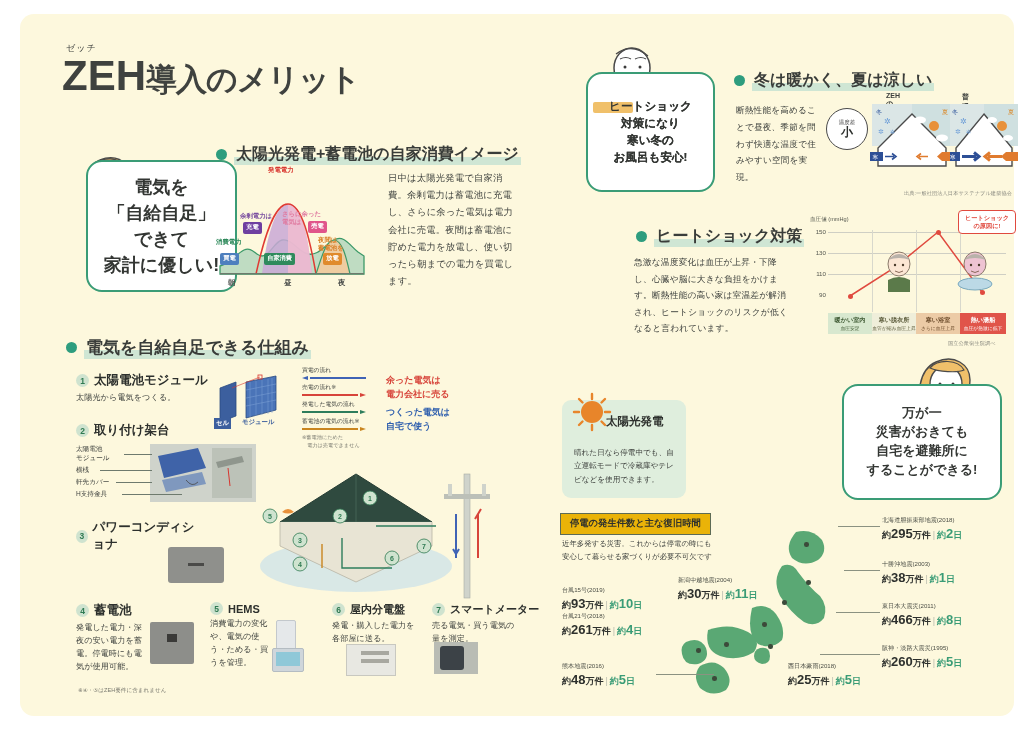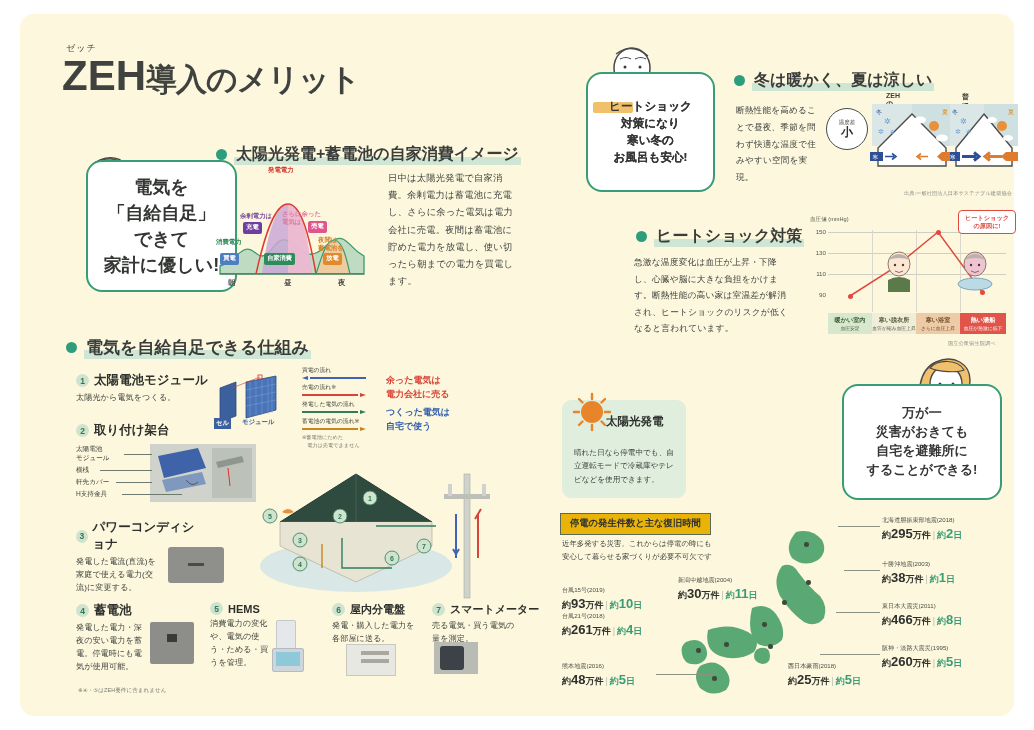--- a/index.html
+++ b/index.html
@@ -380,21 +380,20 @@
   <div class="abs lead-lab" style="left:56px;top:464px;">軒先カバー</div>
   <div class="abs lead-line" style="left:96px;top:468px;width:36px;"></div>
   <div class="abs lead-lab" style="left:56px;top:476px;">H支持金具</div>
   <div class="abs lead-line" style="left:102px;top:480px;width:60px;"></div>
 
   <div class="abs" style="left:56px;top:505px;width:130px;">
     <div class="item-h">
       <span class="num">3</span>
       <span>パワーコンディショナ</span>
     </div>
-    <div class="item-b" style="width:86px;">発電した電流(直流)を家庭で使える電力(交流)に変更する。</div>
   </div>
   <div class="abs" style="left:148px;top:533px;width:56px;height:36px;background:#8f908c;border-radius:3px;">
     <div class="abs" style="left:20px;top:16px;width:16px;height:3px;background:#4a4a48;"></div>
   </div>
 
   <div class="abs" style="left:56px;top:588px;width:96px;">
     <div class="item-h">
       <span class="num">4</span>
       <span>蓄電池</span>
     </div>

